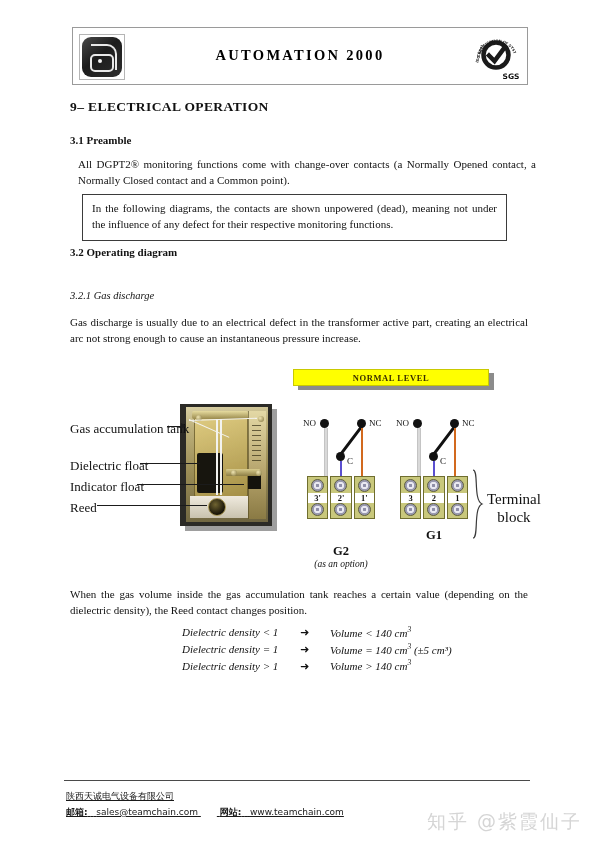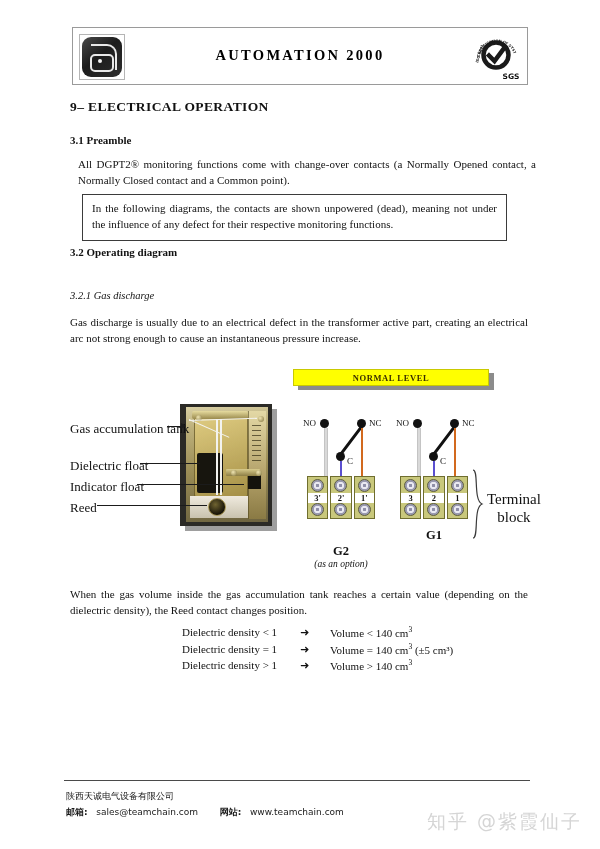--- a/index.html
+++ b/index.html
@@ -128,21 +128,21 @@
     text-align: justify;
   }
 
   
   .dielectric {
     position: absolute;
     left: 182px; top: 625px;
     font-size: 11px;
     line-height: 1.45;
   }
-  .dielectric .row { display: flex; align-items: flex-start; white-space: nowrap; }
+  .dielectric .row { display: flex; align-items: center; white-space: nowrap; font-style: italic; }
   .dielectric .lhs { width: 118px; }
   .dielectric .arrow {
     width: 30px;
     font-family: "DejaVu Sans", sans-serif;
     font-weight: bold;
     font-size: 11px;
   }
   .dielectric .rhs { }
   sup.cm { font-size: 7.5px; vertical-align: super; }
 
@@ -419,20 +419,21 @@
     color: #17479e;
     letter-spacing: 5px;
   }
   .f-lines { padding-top: 1px; }
   .f-line {
     font-family: "DejaVu Sans", sans-serif;
     font-size: 9px;
     color: #1a1a1a;
     line-height: 1.75;
     white-space: nowrap;
+    text-decoration: underline;
   }
   .f-line .lbl { font-weight: bold; }
   .f-gap { display: inline-block; width: 16px; }
 
   .watermark {
     position: absolute;
     right: 18px; bottom: 14px;
     font-family: "DejaVu Sans", sans-serif;
     font-size: 19px;
     color: #d5d5d5;

